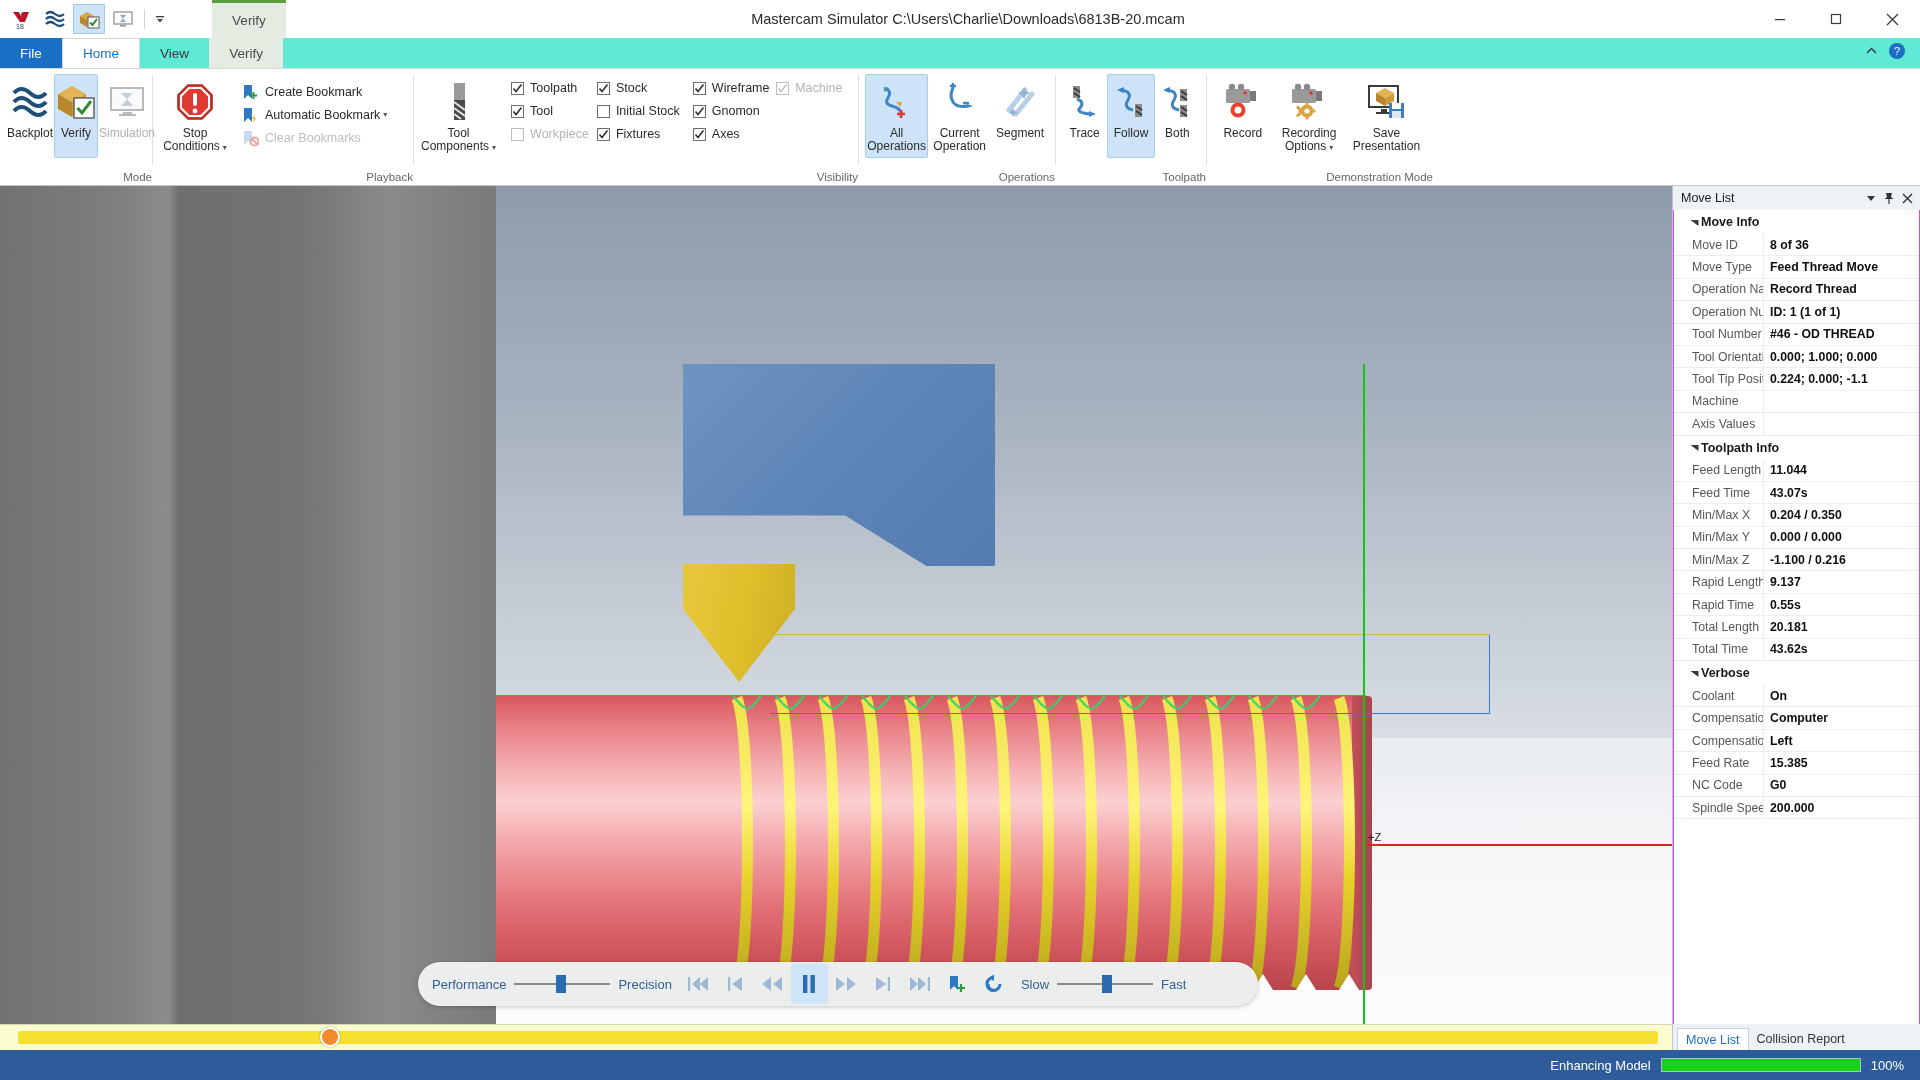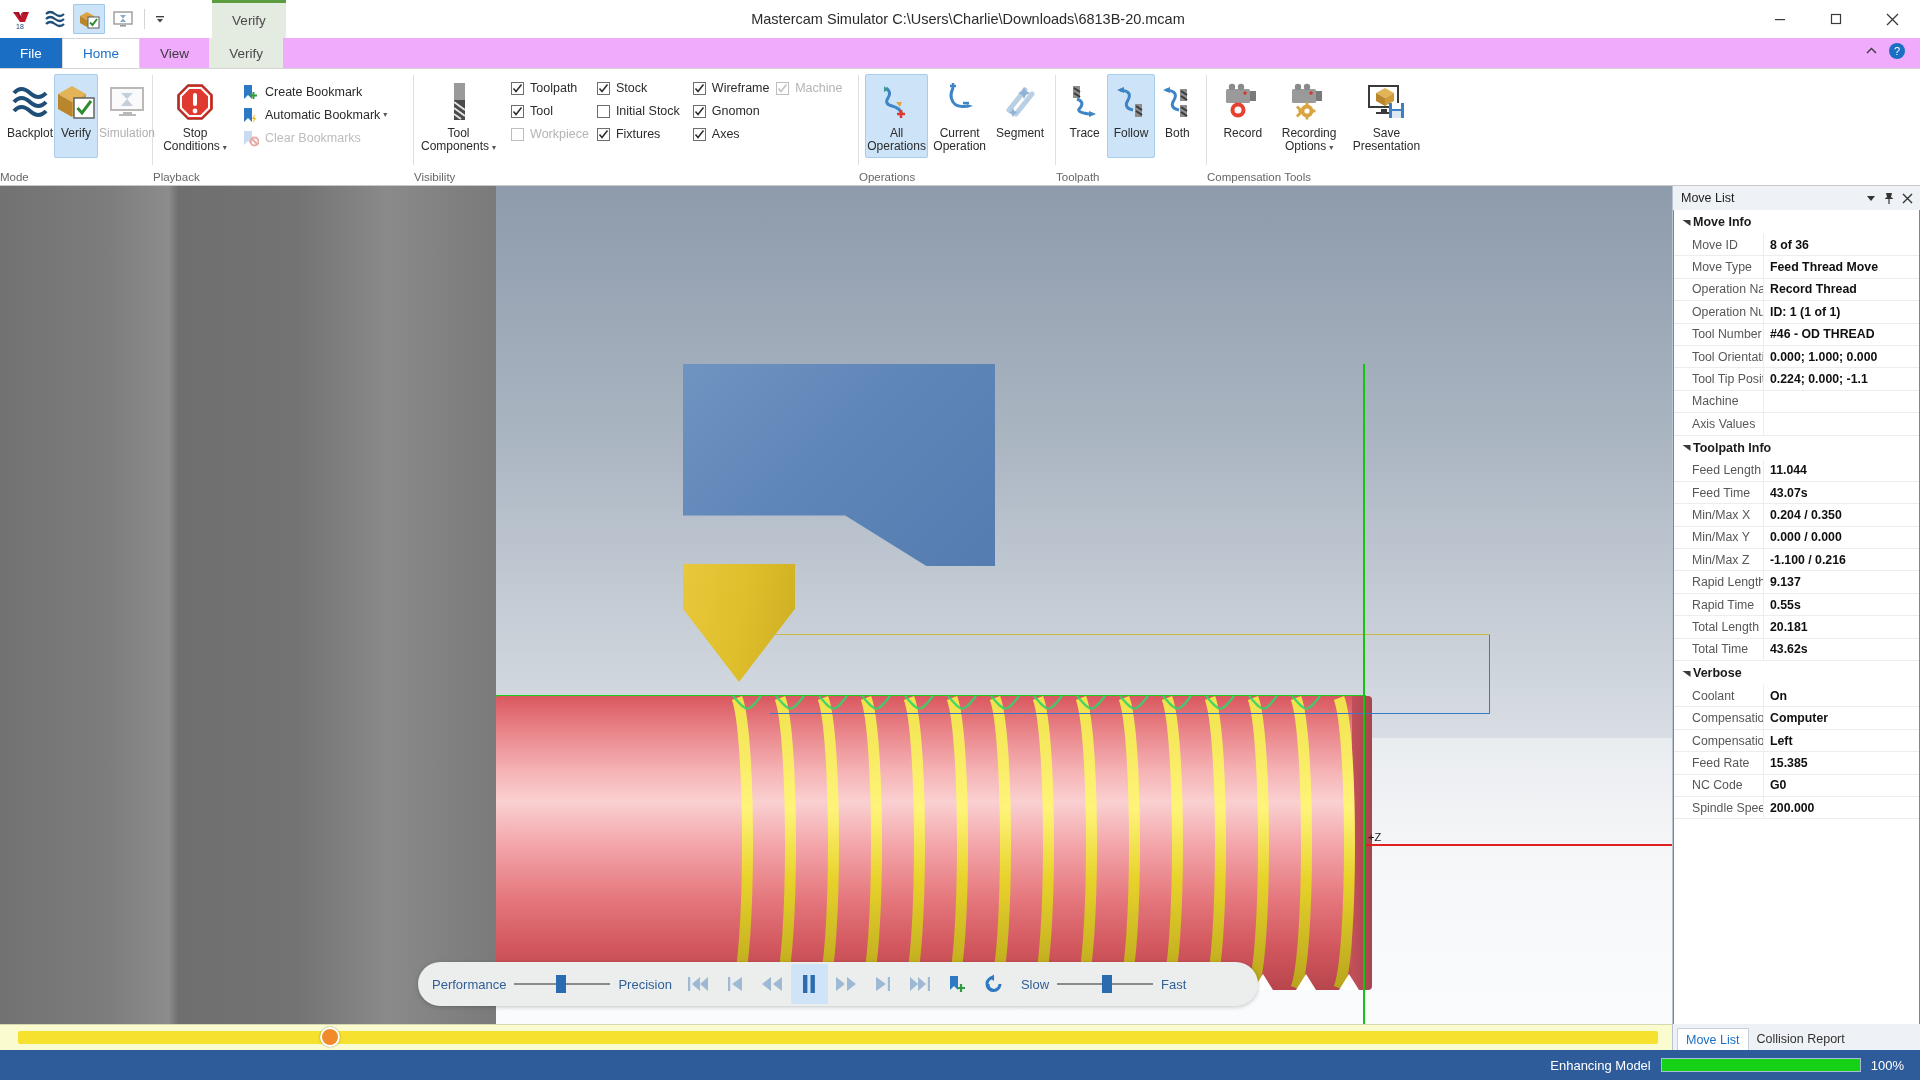--- a/index.html
+++ b/index.html
@@ -32,42 +32,42 @@
   .win-btn { width: 56px; height: 38px; display: flex; align-items: center; justify-content: center; }
 
   
   .ctx-tab-head {
     position: absolute; left: 212px; top: 0; width: 74px; height: 38px;
     background: #e4ebe0; display: flex; align-items: center; justify-content: center;
     font-size: 13.5px; color: #4a4a4a; border-top: 3px solid #5c9d3f;
   }
 
   
-  .tabstrip { height: 30px; background: #f0abfc; display: flex; align-items: flex-end; position: relative; flex: 0 0 30px; }
+  .tabstrip { height: 30px; background: #5eead4; display: flex; align-items: flex-end; position: relative; flex: 0 0 30px; }
   .tab-file {
     width: 62px; height: 30px; background: #1a6fc4; color: #fff;
     display: flex; align-items: center; justify-content: center; font-size: 13.5px;
   }
   .tab {
     height: 30px; padding: 8px 20px; display: flex; align-items: center; justify-content: center;
     font-size: 13.5px; color: #3a3a3a;
   }
   .tab.active { background: #ffffff; border: 1px solid #d6d6d6; border-bottom: 1px solid #ffffff; color: #1a6fc4; position: relative; z-index: 3; }
   .tab.ctx { background: #e4ebe0; color: #4a4a4a; width: 74px; padding: 0; }
   .tabstrip-fill { flex: 1; }
   .ribbon-right-ctrl { display: flex; align-items: center; gap: 10px; padding-right: 14px; height: 30px; }
 
   
   .ribbon {
     height: 118px; background: #ffffff; border-top: 1px solid #d6d6d6; border-bottom: 1px solid #c8c8c8;
     display: flex; flex: 0 0 118px; position: relative;
   }
   .rgroup { display: flex; flex-direction: column; height: 118px; position: relative; }
   .rgroup-body { flex: 1; display: flex; align-items: flex-start; padding: 5px 6px 0 6px; }
-  .rgroup-label { height: 17px; font-size: 11.5px; color: #666; text-align: left; line-height: 14px; }
+  .rgroup-label { height: 17px; font-size: 11.5px; color: #666; text-align: right; line-height: 14px; padding-left: 7px; }
   .rgroup-sep { width: 1px; background: #e0e0e0; margin: 6px 0 20px 0; }
 
   .big-btn {
     width: 58px; min-height: 84px; display: flex; flex-direction: column; align-items: center;
     padding-top: 5px; font-size: 12px; color: #2b2b2b; text-align: center; line-height: 13px;
     border: 1px solid transparent; border-radius: 2px;
   }
   .big-btn.sel { background: #cde3f7; border-color: #a8cdea; }
   .big-btn.dis { color: #b0b0b0; }
   .big-btn .ic { height: 44px; display: flex; align-items: center; justify-content: center; }
@@ -202,21 +202,21 @@
     display: flex; flex-direction: column;
   }
   .rp-head {
     height: 24px; display: flex; align-items: center; padding: 0 4px 0 8px;
     font-size: 12.5px; color: #1c1c1c; background: #eef1f5;
   }
   .rp-head .spacer { flex: 1; }
   .rp-icon { width: 18px; height: 18px; display: flex; align-items: center; justify-content: center; }
   .rp-body { flex: 1; background: #ffffff; margin: 0 1px; overflow: hidden; }
   .sec-head {
-    display: flex; align-items: center; height: 24px; padding-left: 5px;
+    display: flex; align-items: center; height: 24px; padding-left: 13px;
     font-size: 12.5px; font-weight: bold; color: #1a1a1a; background: #ffffff;
   }
   .sec-tri { width: 14px; display: flex; align-items: center; justify-content: center; }
   .prow { display: flex; height: 22.4px; border-bottom: 1px solid #ededed; font-size: 12.3px; }
   .pkey {
     width: 90px; flex: 0 0 90px; padding-left: 18px; color: #575757;
     display: flex; align-items: center; overflow: hidden; white-space: nowrap;
     border-right: 1px solid #ededed;
   }
   .pval {
@@ -657,21 +657,21 @@
             <rect x="25" y="21" width="15" height="15" fill="#3d7fc1"></rect>
             <rect x="28" y="21" width="9" height="6" fill="#fff"></rect>
             <rect x="28" y="29" width="9" height="7" fill="#dbe8f4"></rect>
           </svg>
           <span class="lbl">
             <span>Save</span><br>
             <span>Presentation</span>
           </span>
         </div>
       </div>
-      <div class="rgroup-label">Compensation Tools</div>
+      <div class="rgroup-label">Demonstration Mode</div>
     </div>
   </div>
 
   <div class="main">
 
     <div class="viewport">
       <div class="vp-left-grad"></div>
       <div class="vp-right-bg"></div>
       <div class="vp-white-lower"></div>
 

